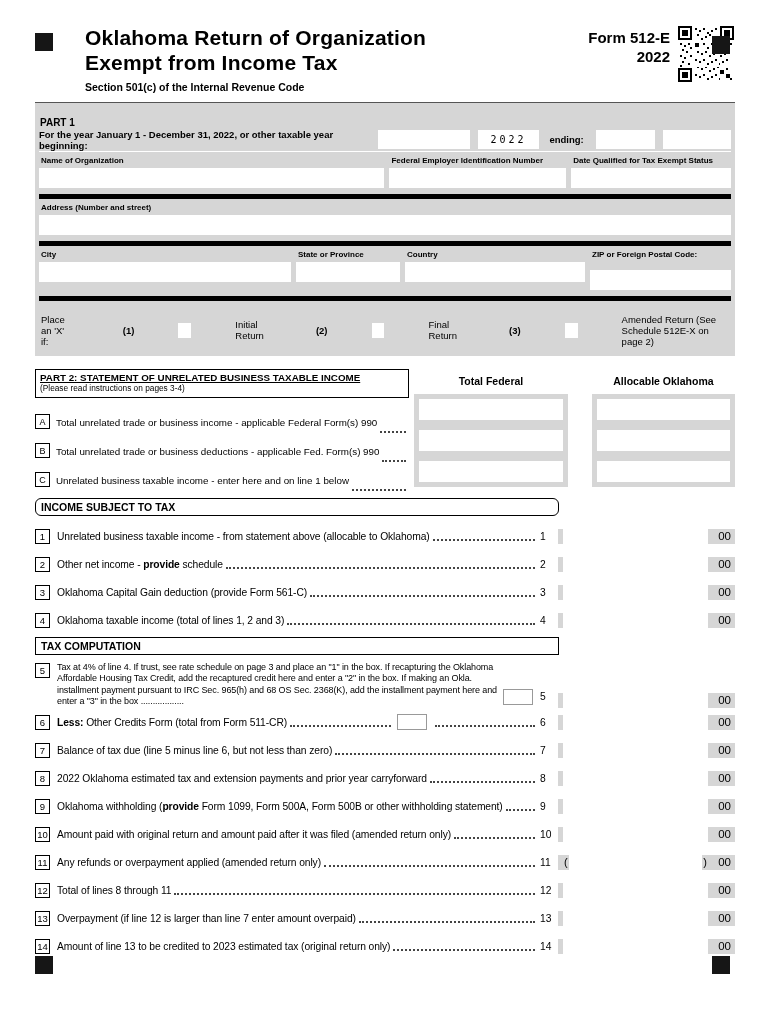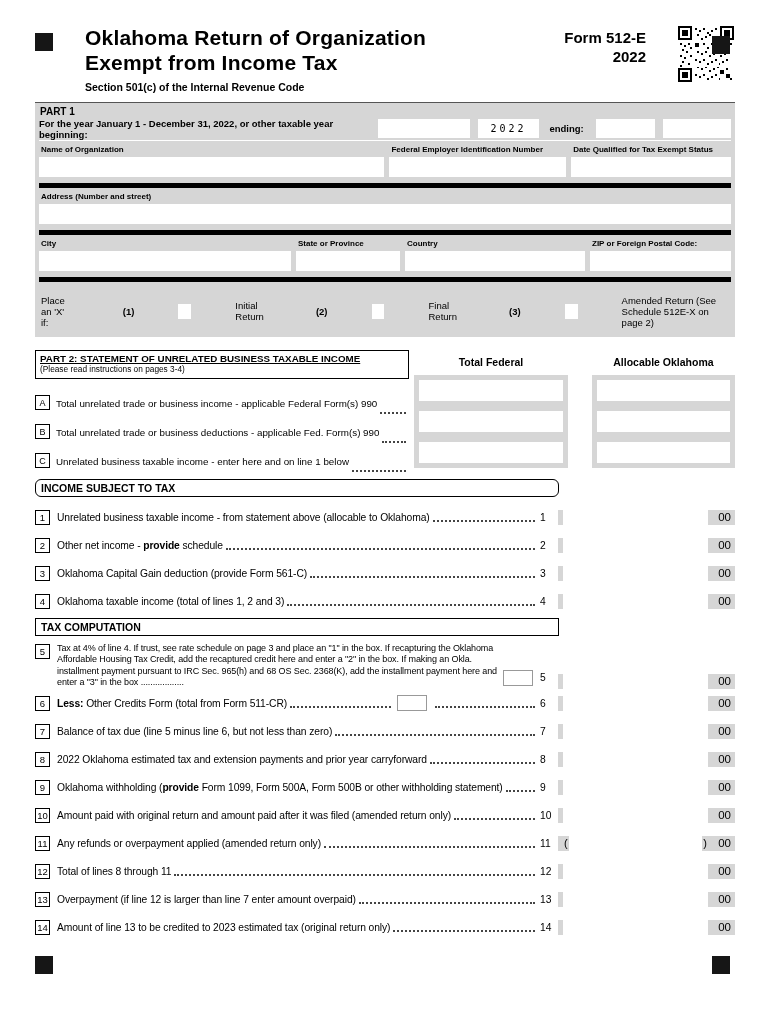--- a/index.html
+++ b/index.html
@@ -16,44 +16,44 @@
   .c-tl { left: 35px;  top: 33px; }
   .c-tr { left: 712px; top: 36px; }
   .c-bl { left: 35px;  top: 956px; }
   .c-br { left: 712px; top: 956px; }
 
   
   .hdr { display: flex; align-items: flex-start; margin: 26px 36px 0 85px; }
   .hdr-titles { }
   .hdr-title { font-size: 21px; font-weight: 700; line-height: 1.18; letter-spacing: .2px; }
   .hdr-sub { font-size: 10.5px; font-weight: 700; margin-top: 5px; }
-  .hdr-right { margin-left: auto; display: flex; align-items: flex-start; gap: 32px; }
+  .hdr-right { margin-left: auto; display: flex; align-items: flex-start; gap: 8px; }
   .form-id { text-align: right; font-weight: 700; font-size: 15px; line-height: 1.25; padding-top: 3px; white-space: nowrap; }
   .qr { width: 56px; height: 56px; display: block; }
 
   .formbody { margin: 0 35px; width: 700px; }
 
   
   .part1 { background: #d6d6d6; border-top: 1px solid #555; margin-top: 9px; padding: 2px 4px 9px 4px; }
-  .p1-title { font-weight: 700; font-size: 10px; padding: 1px 0 1px 1px; }
+  .p1-title { font-weight: 700; font-size: 10px; padding: 12px 0 1px 1px; }
   .p1-yearline { display: flex; align-items: center; font-size: 9.5px; font-weight: 700; border-bottom: 1px solid #fff; }
   .box { background: #fff; display: inline-block; }
   .yl-box1 { width: 95px; height: 19px; margin-left: 6px; }
   .yl-year { width: 64px; height: 19px; margin-left: 8px; text-align: center; font-family: "DejaVu Sans Mono", monospace; font-size: 10px; letter-spacing: 3px; line-height: 19px; font-weight: 400; }
   .yl-end { margin-left: 10px; }
   .yl-box2 { width: 62px; height: 19px; margin-left: 12px; }
   .yl-box3 { width: 70px; height: 19px; margin-left: 8px; }
 
   .p1-grid { display: flex; gap: 5px; border-bottom: 5px solid #000000; padding-bottom: 6px; }
   .fld { display: flex; flex-direction: column; }
   .fld-label { font-size: 8px; font-weight: 700; padding: 4px 0 3px 2px; white-space: nowrap; }
   .fld-input { background: #fff; height: 20px; }
   .w-name { width: 348px; } .w-fein { width: 178px; } .w-date { width: 161px; }
   .w-addr { width: 692px; }
-  .w-city { width: 252px; } .w-state { width: 104px; } .w-country { width: 180px; } .w-zip { width: 141px; }
+  .w-city { width: 252px; } .w-state { width: 104px; } .w-country { width: 180px; } .w-zip { width: 141px; gap: 8px; }
 
   .p1-check { display: flex; align-items: center; font-size: 9.5px; margin-top: 13px; padding-left: 2px; gap: 36px; }
   .chk-lead { font-weight: 400; }
   .chk-num { font-weight: 700; margin-left: 16px; }
   .chk-box { width: 26px; height: 15px; background: #fff; margin-left: 8px; margin-right: 8px; }
 
   
   .part2 { display: flex; margin-top: 13px; }
   .p2-left { width: 392px; margin-right: 5px; }
   .p2-titlebox { border: 1px solid #000; padding: 2px 4px; height: 29px; }

